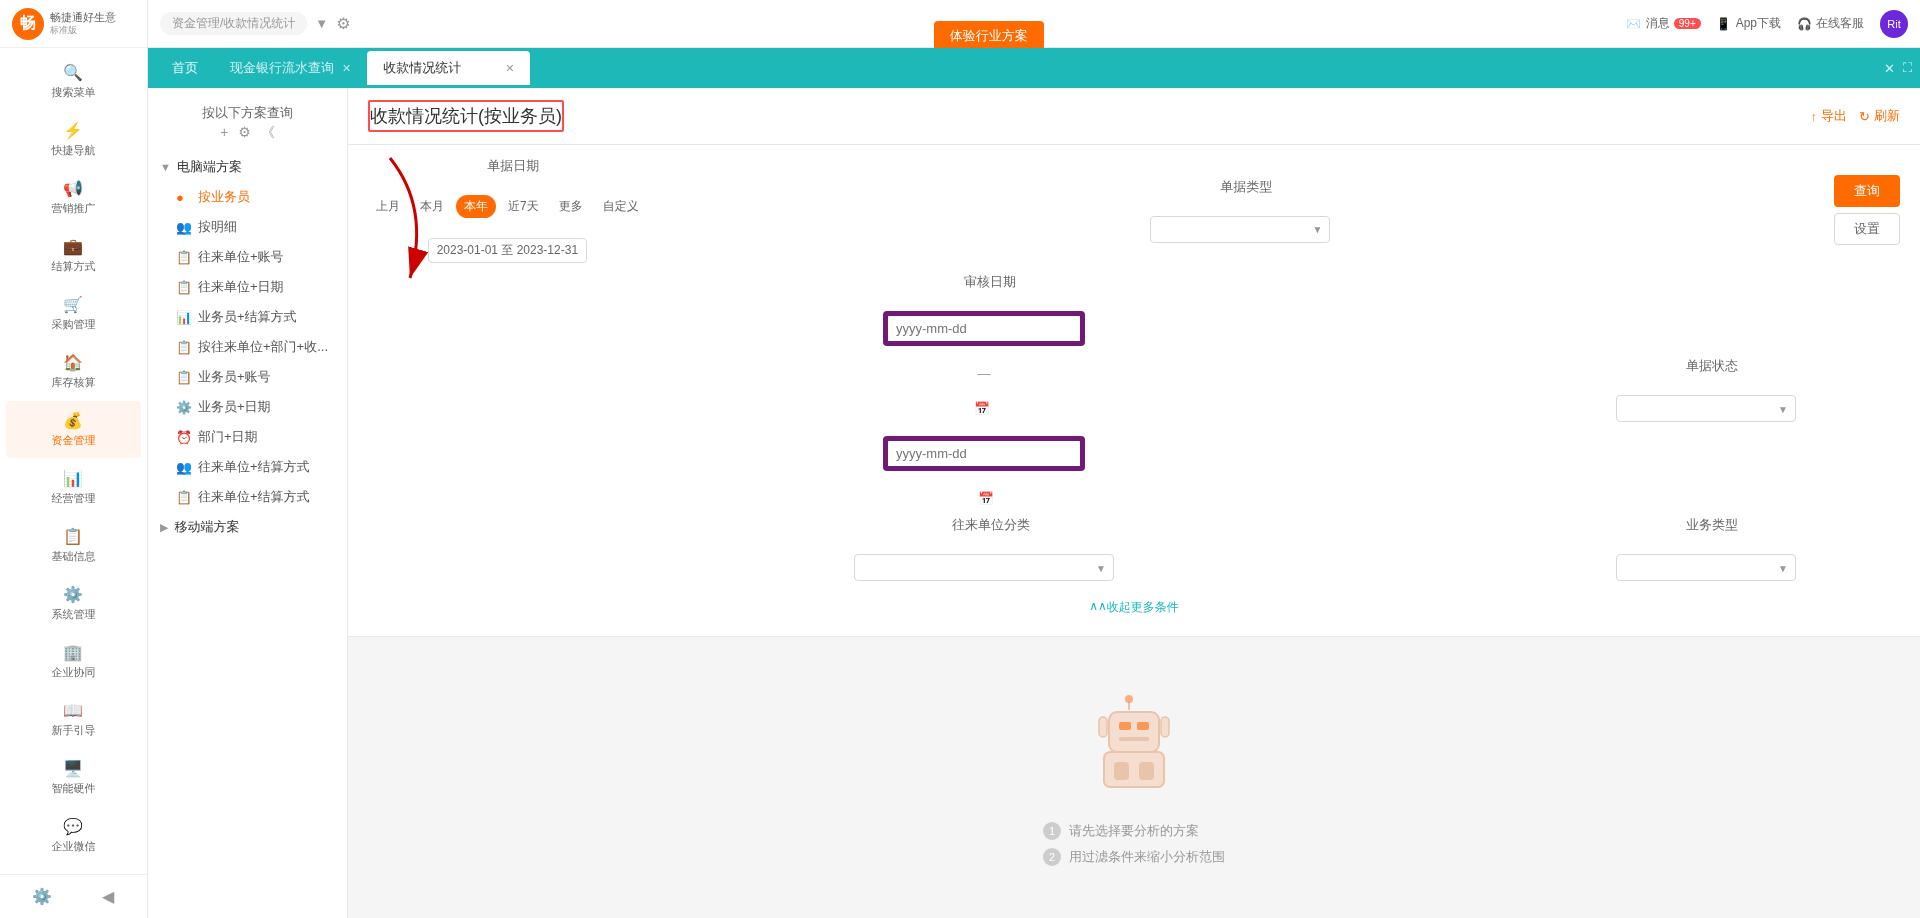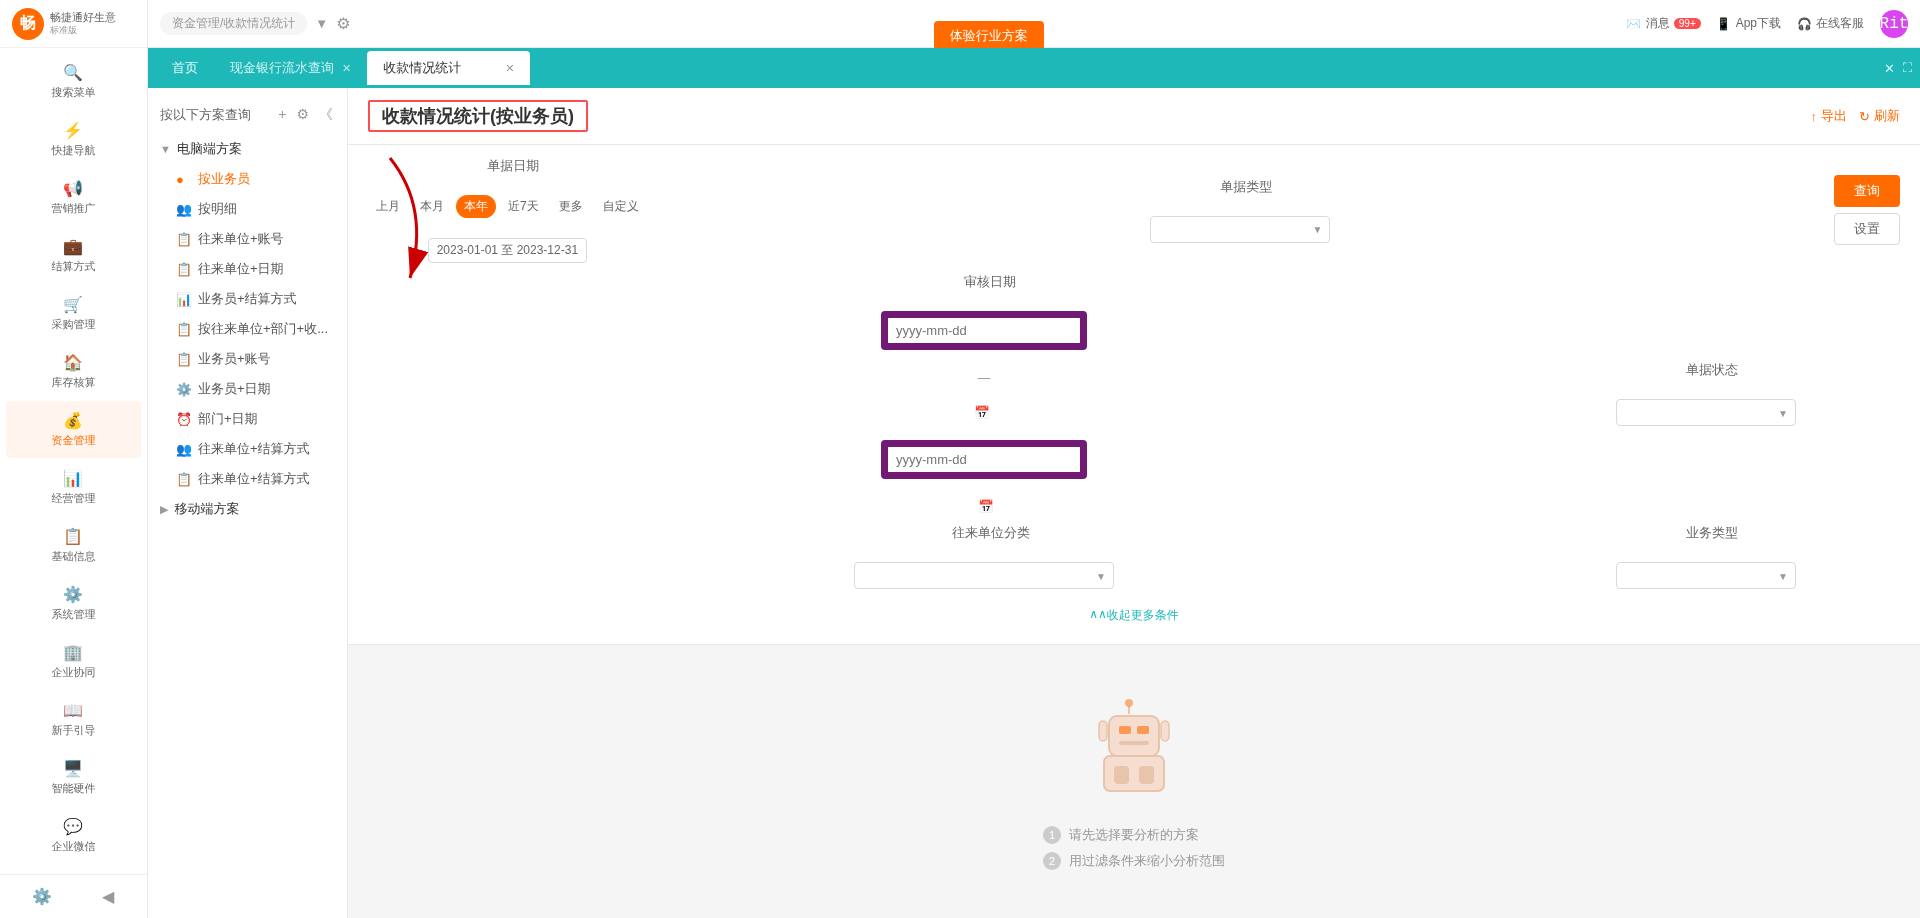--- a/index.html
+++ b/index.html
@@ -29,62 +29,62 @@
     
     .top-bar { height: 48px; background: #fff; display: flex; align-items: center; padding: 0 12px; border-bottom: 1px solid #e8e8e8; justify-content: space-between; }
     .top-bar-left { display: flex; align-items: center; gap: 8px; }
     .top-bar-breadcrumb { color: #999; font-size: 12px; background: #f5f5f5; padding: 3px 12px; border-radius: 12px; }
     .top-bar-dropdown { color: #999; cursor: pointer; }
     .top-bar-settings { color: #999; cursor: pointer; font-size: 16px; }
     .trial-btn { background: #ff6b00; color: white; border: none; padding: 6px 16px; border-radius: 4px; cursor: pointer; font-size: 13px; margin-top: 24px; }
     .top-bar-right { display: flex; align-items: center; gap: 16px; }
     .top-bar-right-item { display: flex; align-items: center; gap: 4px; color: #666; cursor: pointer; font-size: 12px; }
     .badge { background: #ff4d4f; color: white; border-radius: 8px; padding: 0 5px; font-size: 10px; }
-    .user-avatar { width: 28px; height: 28px; background: #d946ef; border-radius: 50%; display: flex; align-items: center; justify-content: center; color: white; font-size: 16px; font-family: Liberation Mono, monospace; }
+    .user-avatar { width: 28px; height: 28px; background: #6d28d9; border-radius: 50%; display: flex; align-items: center; justify-content: center; color: white; font-size: 11px; }
 
     
     .tab-bar { height: 40px; background: #1eb8b8; display: flex; align-items: center; padding: 0 8px; gap: 0; }
     .tab-item { display: flex; align-items: center; padding: 8px 16px; color: rgba(255,255,255,0.8); cursor: pointer; font-size: 13px; border-radius: 4px 4px 0 0; position: relative; }
     .tab-item.active { background: #fff; color: #333; gap: 36px; }
     .tab-item .tab-close { margin-left: 8px; color: rgba(255,255,255,0.7); font-size: 11px; }
     .tab-item.active .tab-close { color: #999; }
     .tab-home { color: rgba(255,255,255,0.9); padding: 8px 16px; cursor: pointer; font-size: 13px; }
     .tab-bar-right { margin-left: auto; display: flex; align-items: center; gap: 8px; color: rgba(255,255,255,0.8); }
 
     
     .content-area { flex: 1; display: flex; overflow: hidden; background: #f5f5f5; }
     
     
     .page-header { background: #fff; padding: 12px 20px; border-bottom: 1px solid #e8e8e8; display: flex; align-items: center; justify-content: space-between; }
-    .page-title { font-size: 18px; font-weight: bold; color: #333; border: 2px solid #ff4d4f; padding: 2px 12px; display: inline-block; border-radius: 2px; }
+    .page-title { font-size: 18px; font-weight: normal; color: #333; border: 2px solid #ff4d4f; padding: 2px 0; display: inline-block; border-radius: 2px; }
     .page-actions { display: flex; align-items: center; gap: 12px; }
     .page-action-btn { display: flex; align-items: center; gap: 4px; color: #ff6b00; cursor: pointer; font-size: 13px; }
 
     
     .filter-panel { background: #fff; padding: 12px 20px; border-bottom: 1px solid #e8e8e8; }
     .filter-row { display: flex; align-items: center; margin-bottom: 10px; gap: 16px; flex-wrap: wrap; }
     .filter-item { display: flex; align-items: center; gap: 20px; flex-direction: column; }
     .filter-label { color: #666; font-size: 13px; white-space: nowrap; width: 64px; text-align: right; }
     .filter-date-range { display: flex; align-items: center; gap: 4px; }
     .date-btn { padding: 3px 8px; cursor: pointer; color: #666; font-size: 12px; border-radius: 3px; }
     .date-btn.active { background: #ff6b00; color: white; border-radius: 12px; }
     .date-input-group { display: flex; align-items: center; gap: 4px; border: 1px solid #d9d9d9; border-radius: 4px; padding: 3px 8px; font-size: 12px; color: #666; }
     .filter-select { border: 1px solid #d9d9d9; border-radius: 4px; padding: 5px 24px 5px 8px; font-size: 13px; color: #333; background: white; cursor: pointer; min-width: 180px; appearance: none; position: relative; }
     .select-wrapper { position: relative; display: inline-block; }
     .select-wrapper::after { content: '▼'; position: absolute; right: 8px; top: 50%; transform: translateY(-50%); font-size: 10px; color: #999; pointer-events: none; }
-    .filter-input { border: 7px solid #701a75; border-radius: 4px; padding: 5px 8px; font-size: 13px; color: #0f172a; min-width: 160px; }
+    .filter-input { border: 5px solid #701a75; border-radius: 4px; padding: 5px 8px; font-size: 13px; color: #0f172a; min-width: 160px; }
     .btn-query { background: #ff6b00; color: white; border: none; padding: 7px 20px; border-radius: 4px; cursor: pointer; font-size: 13px; }
     .btn-settings { background: white; color: #666; border: 1px solid #d9d9d9; padding: 6px 10px; border-radius: 4px; cursor: pointer; font-size: 13px; }
     .filter-actions { display: flex; flex-direction: column; gap: 6px; margin-left: auto; }
     .collapse-bar { display: flex; justify-content: center; padding: 8px; color: #666; cursor: pointer; font-size: 12px; }
     .collapse-bar span { color: #1eb8b8; }
 
     
     .query-panel { width: 200px; background: #fff; border-right: 1px solid #e8e8e8; flex-shrink: 0; overflow-y: auto; padding: 8px 0; }
-    .query-panel-header { display: flex; align-items: center; justify-content: space-between; padding: 8px 12px; color: #666; font-size: 13px; }
+    .query-panel-header { display: flex; align-items: center; justify-content: space-between; padding: 8px 12px; color: #666; font-size: 13px; flex-direction: column; }
     .query-panel-title { font-weight: 500; }
     .query-panel-icons { display: flex; gap: 6px; color: #999; }
     .query-panel-icon { cursor: pointer; padding: 2px; font-size: 14px; }
     .scheme-group { }
     .scheme-group-header { display: flex; align-items: center; padding: 6px 12px; color: #333; font-size: 13px; cursor: pointer; }
     .scheme-group-header .arrow { margin-right: 6px; color: #999; font-size: 11px; }
     .scheme-item { display: flex; align-items: center; padding: 6px 12px 6px 28px; color: #555; font-size: 13px; cursor: pointer; gap: 6px; }
     .scheme-item.active { color: #ff6b00; }
     .scheme-item .item-icon { font-size: 13px; color: #999; width: 16px; }
     .scheme-item.active .item-icon { color: #ff6b00; }

